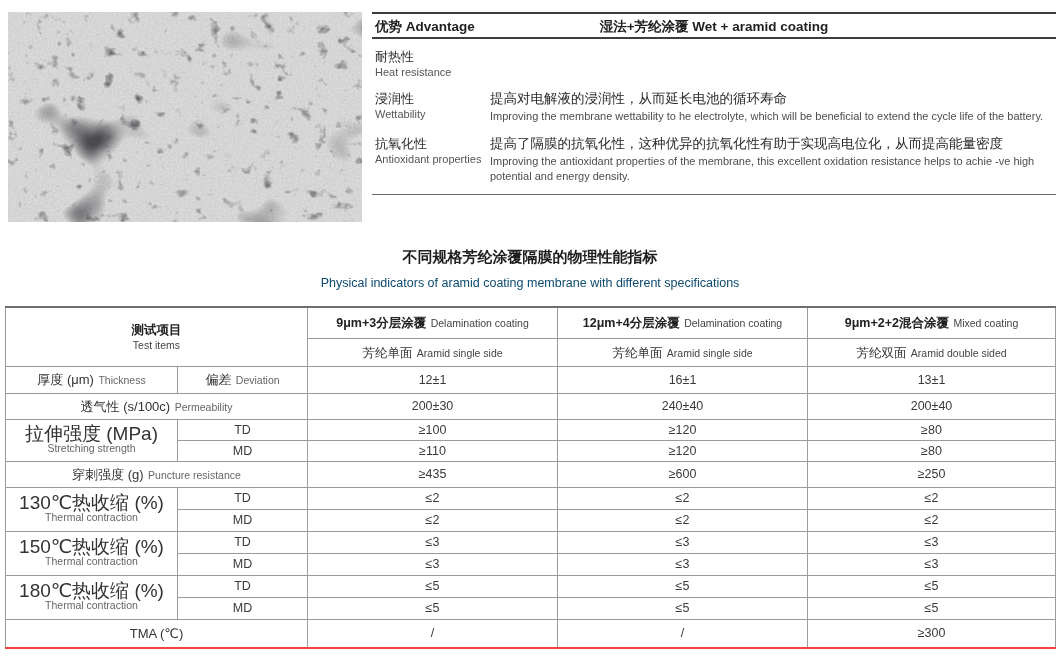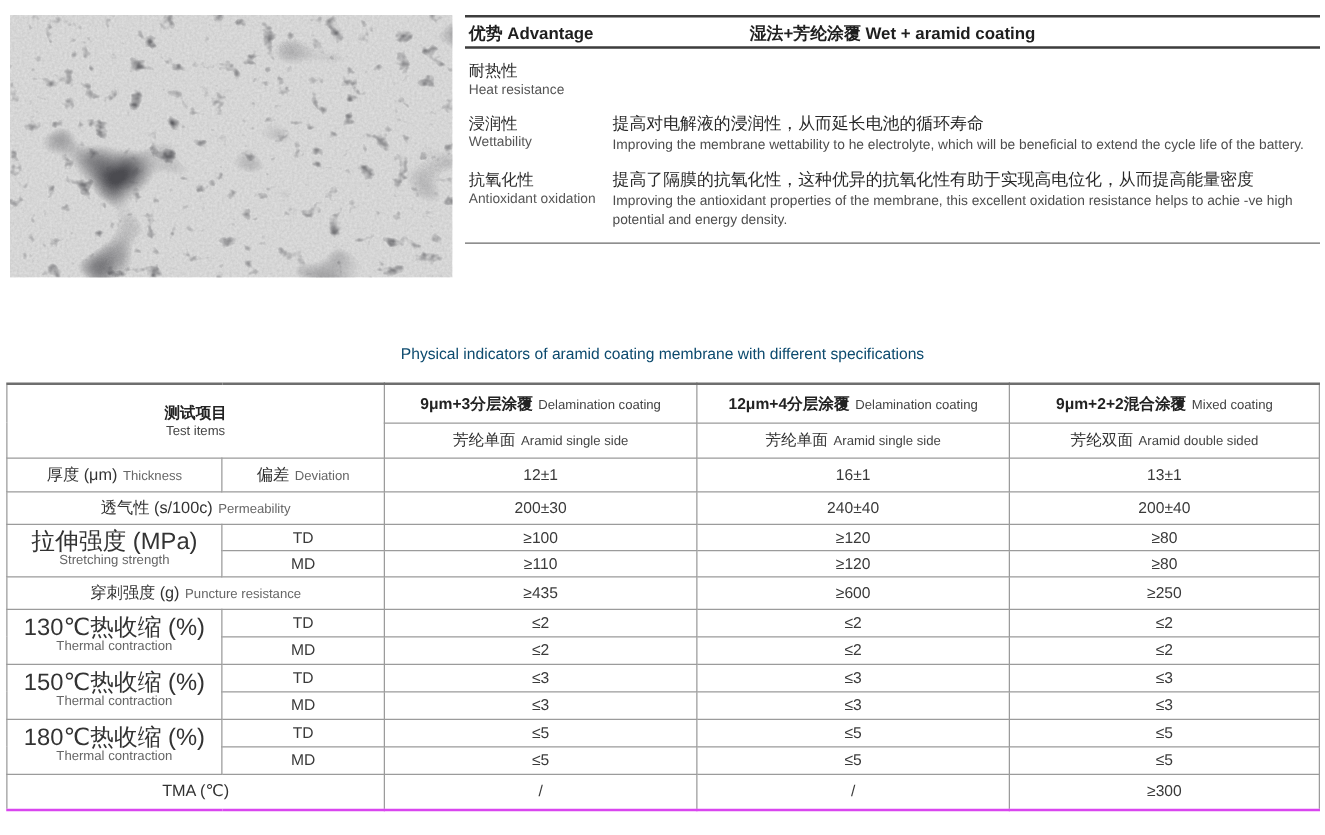--- a/index.html
+++ b/index.html
@@ -28,21 +28,21 @@
 
   
   .spec-title { position:absolute; top:248px; left:0; width:1060px; text-align:center;
                 font-size:15px; font-weight:bold; color:#1e1e1e; }
   .spec-sub { position:absolute; top:276px; left:0; width:1060px; text-align:center;
               font-size:12.5px; color:#0c4a6e; }
 
   
   .spec-wrap { position:absolute; top:306px; left:5px; width:1050px; }
   table.spec { border-collapse:collapse; width:1050px; table-layout:fixed;
-               border-top:2px solid #6e6e6e; border-bottom:2px solid #d946ef; }
+               border-top:2px solid #6e6e6e; border-bottom:2px solid #ef4444; }
   table.spec th, table.spec td { border:1px solid #9b9b9b; text-align:center;
                vertical-align:middle; padding:2px 4px; background:#fff; }
   th .hz { font-size:12.5px; font-weight:bold; color:#222; }
   th .hz2 { font-size:12.5px; font-weight:normal; color:#333; }
   th .he { font-size:10.5px; font-weight:normal; color:#444; }
   .lz { font-size:13px; color:#333; }
   .le { font-size:10.5px; color:#666; }
   td.val { font-size:12.5px; color:#3a3a3a; }
   tr.h31 { height:31px; } tr.h28 { height:28px; } tr.h27 { height:27px; }
   tr.h26 { height:26px; } tr.h22 { height:22px; } tr.h21 { height:21px; } tr.h29 { height:29px; }
@@ -98,31 +98,32 @@
         </div>
         <div class="adv-text">
           <div class="zh">提高对电解液的浸润性，从而延长电池的循环寿命</div>
           <div class="en">Improving the membrane wettability to he electrolyte, which will be beneficial to extend the cycle life of the battery.</div>
         </div>
       </div>
 
       <div class="adv-row">
         <div class="adv-label">
           <div class="zh">抗氧化性</div>
-          <div class="en">Antioxidant oxidation</div>
+          <div class="en">Antioxidant properties</div>
         </div>
         <div class="adv-text">
           <div class="zh">提高了隔膜的抗氧化性，这种优异的抗氧化性有助于实现高电位化，从而提高能量密度</div>
           <div class="en">Improving the antioxidant properties of the membrane, this excellent oxidation resistance helps to achie -ve high potential and energy density.</div>
         </div>
       </div>
 
     </div>
   </div>
 
+  <div class="spec-title">不同规格芳纶涂覆隔膜的物理性能指标</div>
   <div class="spec-sub">Physical indicators of aramid coating membrane with different specifications</div>
 
   <div class="spec-wrap">
     <table class="spec">
       <colgroup>
         <col style="width:172px">
           <col style="width:130px">
         <col style="width:250px">
           <col style="width:250px">
           <col style="width:248px">

